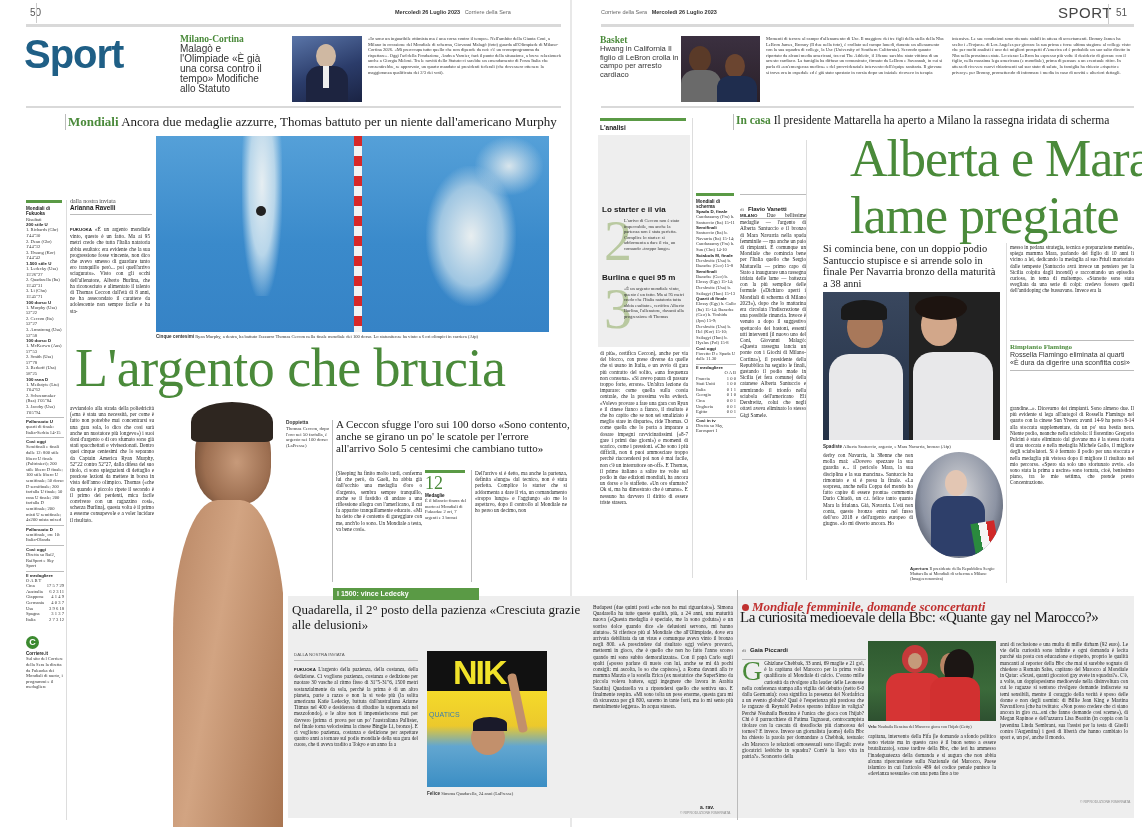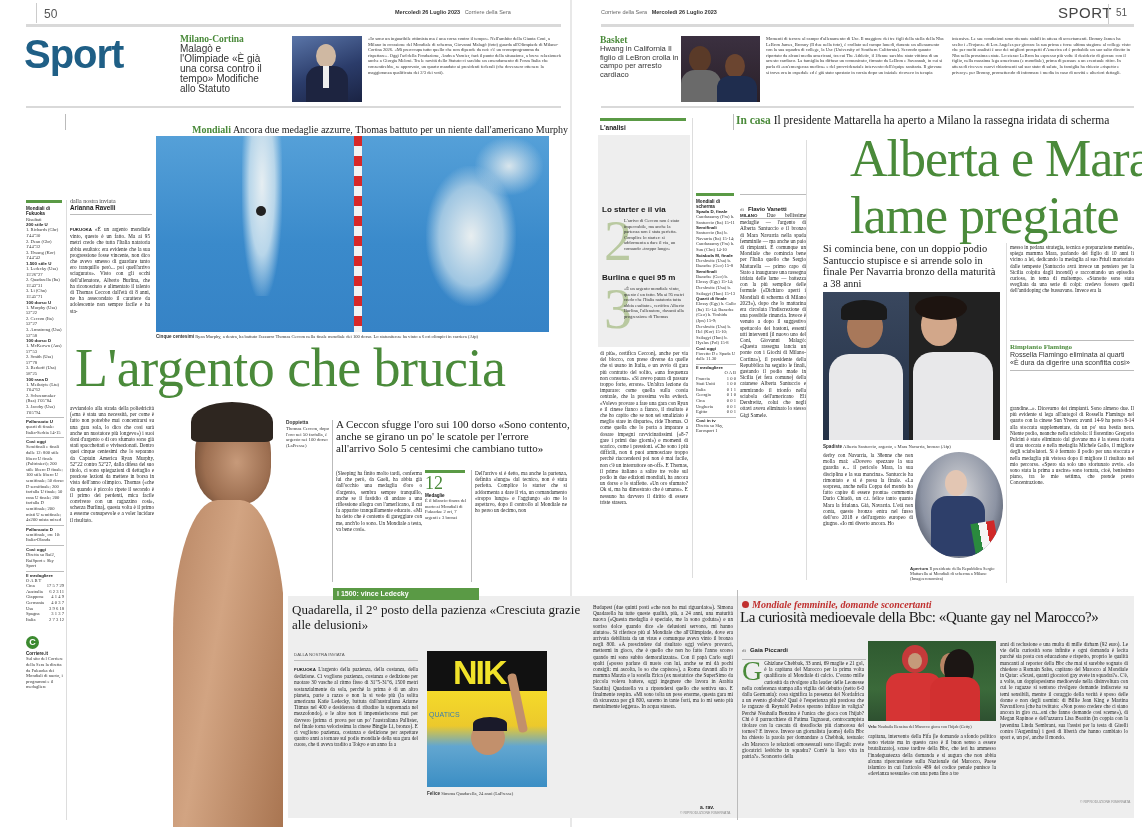--- a/index.html
+++ b/index.html
@@ -17,21 +17,21 @@
   .greybox{position:absolute;background:#eeeeee;}
   .greenbar{position:absolute;height:4px;background:#5a9a45;}
   .label-b{font-family:"Liberation Sans",sans-serif;font-weight:bold;}
   .bignum{font-family:"Liberation Serif",serif;font-size:56px;line-height:50px;color:#b9c9a0;position:absolute;left:2px;}
 </style>
 </head>
 <body>
 
 <div class="gutter"></div>
 
-<div class="abs sans" style="left:44px;top:7px;font-size:12px;color:#555;">50</div>
+<div class="abs sans" style="left:30px;top:7px;font-size:10px;color:#555;">50</div>
 <div class="abs" style="left:36px;top:3px;width:1px;height:20px;background:#ccc;"></div>
 <div class="abs sans" style="left:395px;top:9px;font-size:5.5px;color:#333;">
   <b>Mercoledì 26 Luglio 2023</b>
   <span style="color:#666;margin-left:3px;">Corriere della Sera</span>
 </div>
 <div class="hr" style="left:26px;top:24px;width:535px;"></div>
 
 <div class="abs sans" style="left:24px;top:32px;font-size:40px;font-weight:bold;color:#1f5f86;letter-spacing:-1px;">Sport</div>
 
 <div class="abs" style="left:180px;top:34px;width:90px;">
@@ -39,21 +39,21 @@
   <div class="sans" style="font-size:10px;line-height:10px;color:#333;">Malagò e l'Olimpiade «È già una corsa contro il tempo» Modifiche allo Statuto</div>
 </div>
 <div class="photo" style="left:292px;top:36px;width:70px;height:66px;background:linear-gradient(160deg,#5a75a8 0%,#2b3c6a 55%,#1a2343 100%);">
   <div style="position:absolute;left:24px;top:8px;width:20px;height:24px;border-radius:50%;background:#cfb8a2;"></div>
   <div style="position:absolute;left:14px;top:30px;width:42px;height:40px;border-radius:14px 14px 0 0;background:#1d2440;"></div>
   <div style="position:absolute;left:31px;top:30px;width:6px;height:22px;background:#eee;"></div>
 </div>
 <div class="abs tiny" style="left:368px;top:36px;width:193px;">«Io sono un inguaribile ottimista ma è una corsa contro il tempo». Nell'ambito della Giunta Coni, a Milano in occasione del Mondiale di scherma, Giovanni Malagò (foto) guarda all'Olimpiade di Milano-Cortina 2026. «Mi preoccupa tutto quello che non dipende da noi: c'è un cronoprogramma da rispettare». Oggi l'ad della Fondazione, Andrea Varnier, farà il punto della situazione, a breve relazionerà anche a Giorgia Meloni. Tra le novità dello Statuto ci sarebbe un emendamento di Forza Italia che consentirebbe, se approvato, un quarto mandato ai presidenti federali (che dovessero ottenere la maggioranza qualificata dei 2/3 dei voti).</div>
 <div class="hr" style="left:26px;top:106px;width:535px;height:2px;"></div>
 
-<div class="abs" style="left:68px;top:124px;width:500px;font-size:10px;white-space:nowrap;text-align:right;">
+<div class="abs" style="left:68px;top:114px;width:500px;font-size:13px;white-space:nowrap;">
   <b class="green">Mondiali</b>
   <span>Ancora due medaglie azzurre, Thomas battuto per un niente dall'americano Murphy</span>
 </div>
 <div class="vline" style="left:65px;top:114px;height:16px;"></div>
 
 <div class="abs" style="left:26px;top:200px;width:38px;">
   <div class="greenbar" style="position:relative;width:36px;height:3px;margin-bottom:3px;"></div>
   <div class="label-b" style="font-size:4.6px;line-height:5.4px;">Mondiali di Fukuoka</div>
   <div class="tiny">Risultati</div>
   <div>
@@ -360,21 +360,21 @@
 
 <div class="greybox" style="left:588px;top:596px;width:150px;height:222px;"></div>
 <div class="abs body-text" style="left:593px;top:604px;width:140px;height:196px;overflow:hidden;">Budapest (due quinti posti «che non ho mai riguardato»). Simona Quadarella ha tutte queste qualità, più, a 24 anni, una maturità nuova («Questa medaglia è speciale, me la sono goduta») e un sorriso dolce quando dice «le delusioni servono, mi hanno aiutato». Si riferisce più al Mondiale che all'Olimpiade, dove era arrivata debilitata da un virus e comunque aveva vinto il bronzo negli 800. «A prescindere dal risultato oggi volevo provarci, mettermi in gioco, che è quello che non ho fatto l'anno scorso quando mi sono subito demoralizzata». Con il papà Carlo sugli spalti («posso parlare di nuoto con lui, anche se mi dà pochi consigli: mi ascolta, lo so che capisce»), a Roma davanti alla tv mamma Marzia e la sorella Erica (ex nuotatrice che SuperSimo da piccola voleva battere, oggi ingegnere che lavora in Arabia Saudita) Quadarella va a riprendersi quello che sentiva suo. E finalmente respira. «Mi sono tolta un peso enorme, questa gara mi dà sicurezza per gli 800, saremo in tante forti, ma io mi sento più mentalmente leggera». In acqua stasera.</div>
 <div class="abs sans" style="left:700px;top:804px;font-size:5px;font-weight:bold;">a. rav.</div>
 <div class="abs sans" style="left:680px;top:811px;font-size:3.5px;color:#888;">© RIPRODUZIONE RISERVATA</div>
 
 <div class="greybox" style="left:738px;top:596px;width:396px;height:222px;"></div>
 <div class="vline" style="left:737px;top:590px;height:230px;"></div>
 <div class="abs" style="left:742px;top:599px;display:flex;align-items:center;">
   <span style="display:inline-block;width:7px;height:7px;border-radius:50%;background:#c0302f;margin-right:3px;"></span>
-  <i style="font-size:10px;color:#c0302f;font-weight:bold;">Mondiale femminile, domande sconcertanti</i>
+  <i style="font-size:13px;color:#c0302f;font-weight:bold;">Mondiale femminile, domande sconcertanti</i>
 </div>
 <div class="abs" style="left:740px;top:609px;width:394px;font-size:15px;line-height:17px;white-space:nowrap;letter-spacing:-0.4px;">La curiosità medioevale della Bbc: «Quante gay nel Marocco?»</div>
 <div class="abs" style="left:742px;top:638px;width:124px;">
   <span style="font-size:5px;color:#555;">di</span>
   <b class="sans" style="font-size:6px;">Gaia Piccardi</b>
   <div class="thin" style="position:relative;margin-top:3px;"></div>
 </div>
 <div class="abs body-text" style="left:742px;top:660px;width:122px;height:150px;overflow:hidden;">
   <span style="float:left;font-size:28px;line-height:22px;color:#4a8a3a;margin-right:2px;">G</span>
   <span>Ghizlane Chebbak, 33 anni, 69 maglie e 21 gol, è la capitana del Marocco per la prima volta qualificato al Mondiale di calcio. C'erano mille curiosità da rivolgere alla leader delle Leonesse nella conferenza stampa alla vigilia del debutto (netto 6-0 dalla Germania): cosa significa la presenza del Nordafrica a un evento globale? Qual è l'esperienza più preziosa che le ragazze di Reynald Pedros sperano infilare in valigia? Perché Nouhaila Benzina è l'unica che gioca con l'hijab? Chi è il parrucchiere di Fatima Tagnaout, centrocampista titolare con la cascata di dreadlocks più clamorosa del torneo? E invece. Invece un giornalista (uomo) della Bbc ha chiesto la parola per domandare a Chebbak, testuale: «In Marocco le relazioni omosessuali sono illegali: avete giocatrici lesbiche in squadra? Com'è la loro vita in patria?». Sconcerto della</span>

